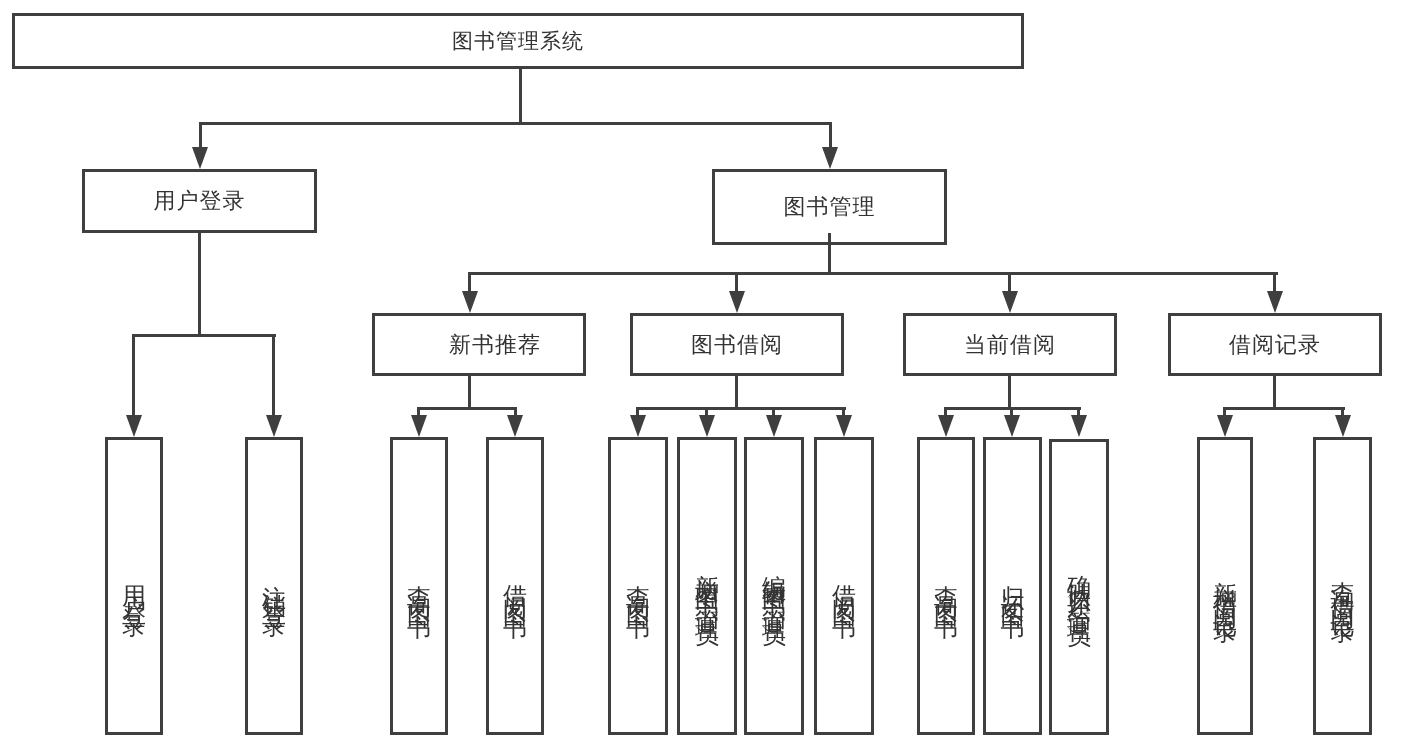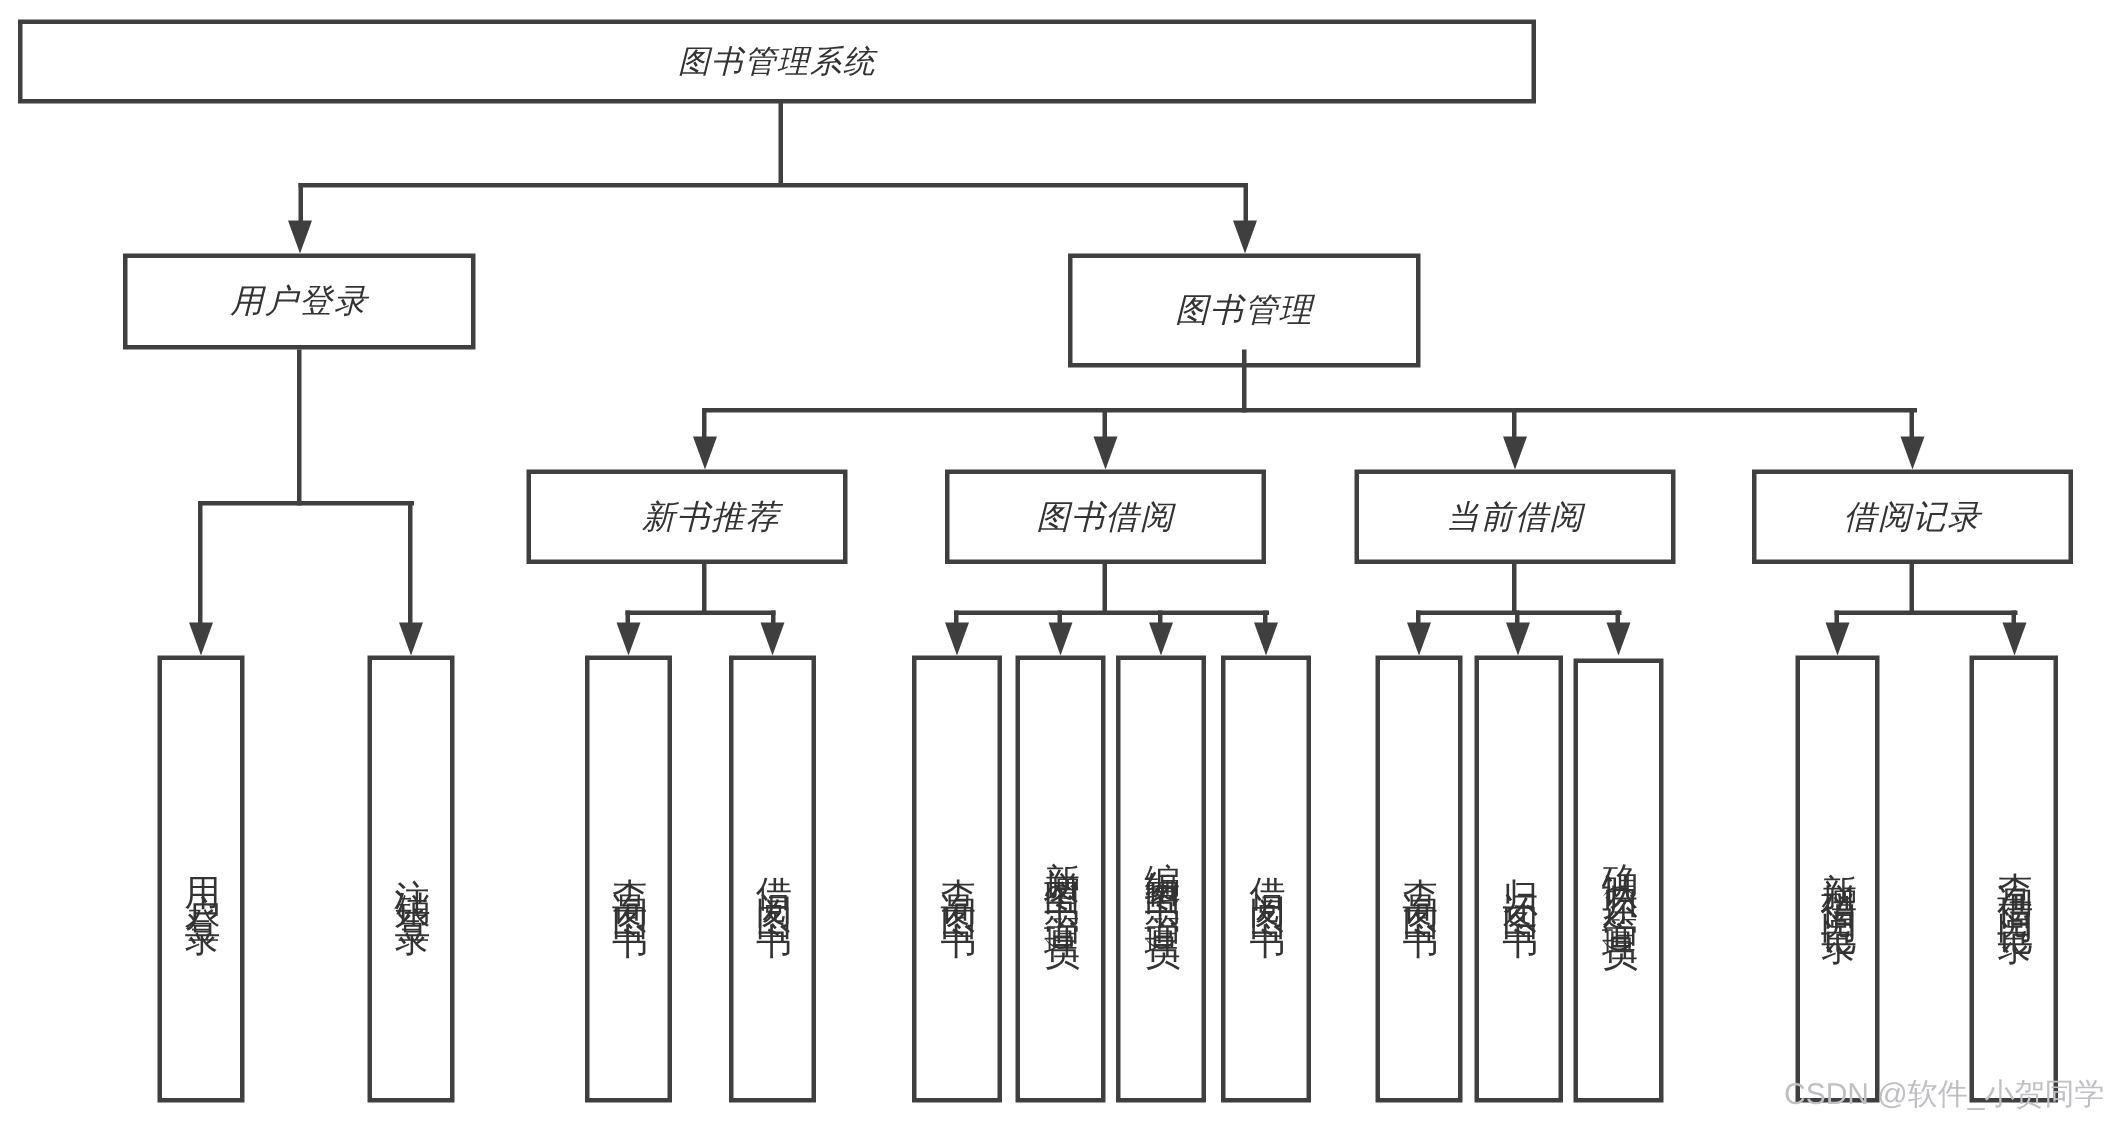--- a/index.html
+++ b/index.html
@@ -12,21 +12,21 @@
   html,body{margin:0;padding:0;background:var(--background);}
   #canvas{
     position:relative;width:1405px;height:747px;background:var(--background);
     font-family:"Liberation Sans","DejaVu Sans",sans-serif;color:var(--text);
     overflow:hidden;
   }
   .box{
     position:absolute;box-sizing:border-box;background:var(--box-fill);
     border:3px solid var(--line);display:flex;align-items:center;justify-content:center;
   }
-  .hlabel{font-size:22px;letter-spacing:1px;white-space:nowrap;font-style:italic;}
+  .hlabel{font-size:22px;letter-spacing:1px;white-space:nowrap;}
   .root .hlabel{font-size:21px;}
   .vlabel{
     writing-mode:vertical-rl;text-orientation:mixed;font-size:24px;line-height:1;
     white-space:nowrap;
   }
   .ls-a{letter-spacing:10px;}
   .ls-b{letter-spacing:8px;}
   .ls-c{letter-spacing:7px;}
   .v{position:absolute;width:3px;background:var(--line);}
   .h{position:absolute;height:3px;background:var(--line);}
@@ -74,21 +74,21 @@
   <div class="h" style="left:468px;top:272px;width:810px;"></div>
   <div class="v" style="left:468px;top:272px;height:22px;"></div>
   <div class="arr" style="left:462px;top:291px;"></div>
   <div class="v" style="left:735px;top:272px;height:22px;"></div>
   <div class="arr" style="left:729px;top:291px;"></div>
   <div class="v" style="left:1008px;top:272px;height:22px;"></div>
   <div class="arr" style="left:1002px;top:291px;"></div>
   <div class="v" style="left:1273px;top:272px;height:22px;"></div>
   <div class="arr" style="left:1267px;top:291px;"></div>
 
-  <div class="box" style="left:351px;top:313px;width:214px;height:63px;padding-left:32px;">
+  <div class="box" style="left:372px;top:313px;width:214px;height:63px;padding-left:32px;">
     <span class="hlabel">新书推荐</span>
   </div>
   <div class="box" style="left:630px;top:313px;width:214px;height:63px;">
     <span class="hlabel">图书借阅</span>
   </div>
   <div class="box" style="left:903px;top:313px;width:214px;height:63px;">
     <span class="hlabel">当前借阅</span>
   </div>
   <div class="box" style="left:1168px;top:313px;width:214px;height:63px;">
     <span class="hlabel">借阅记录</span>
@@ -165,15 +165,14 @@
     <span class="vlabel ls-c">确认归还（管理员）</span>
   </div>
 
   <div class="box" style="left:1197px;top:437px;width:56px;height:298px;">
     <span class="vlabel ls-b">新增借阅记录</span>
   </div>
   <div class="box" style="left:1313px;top:437px;width:59px;height:298px;">
     <span class="vlabel ls-b">查询借阅记录</span>
   </div>
 
-  <div class="watermark">CSDN @软件_小贺同学</div>
 
 </div>
 
 </body></html>

